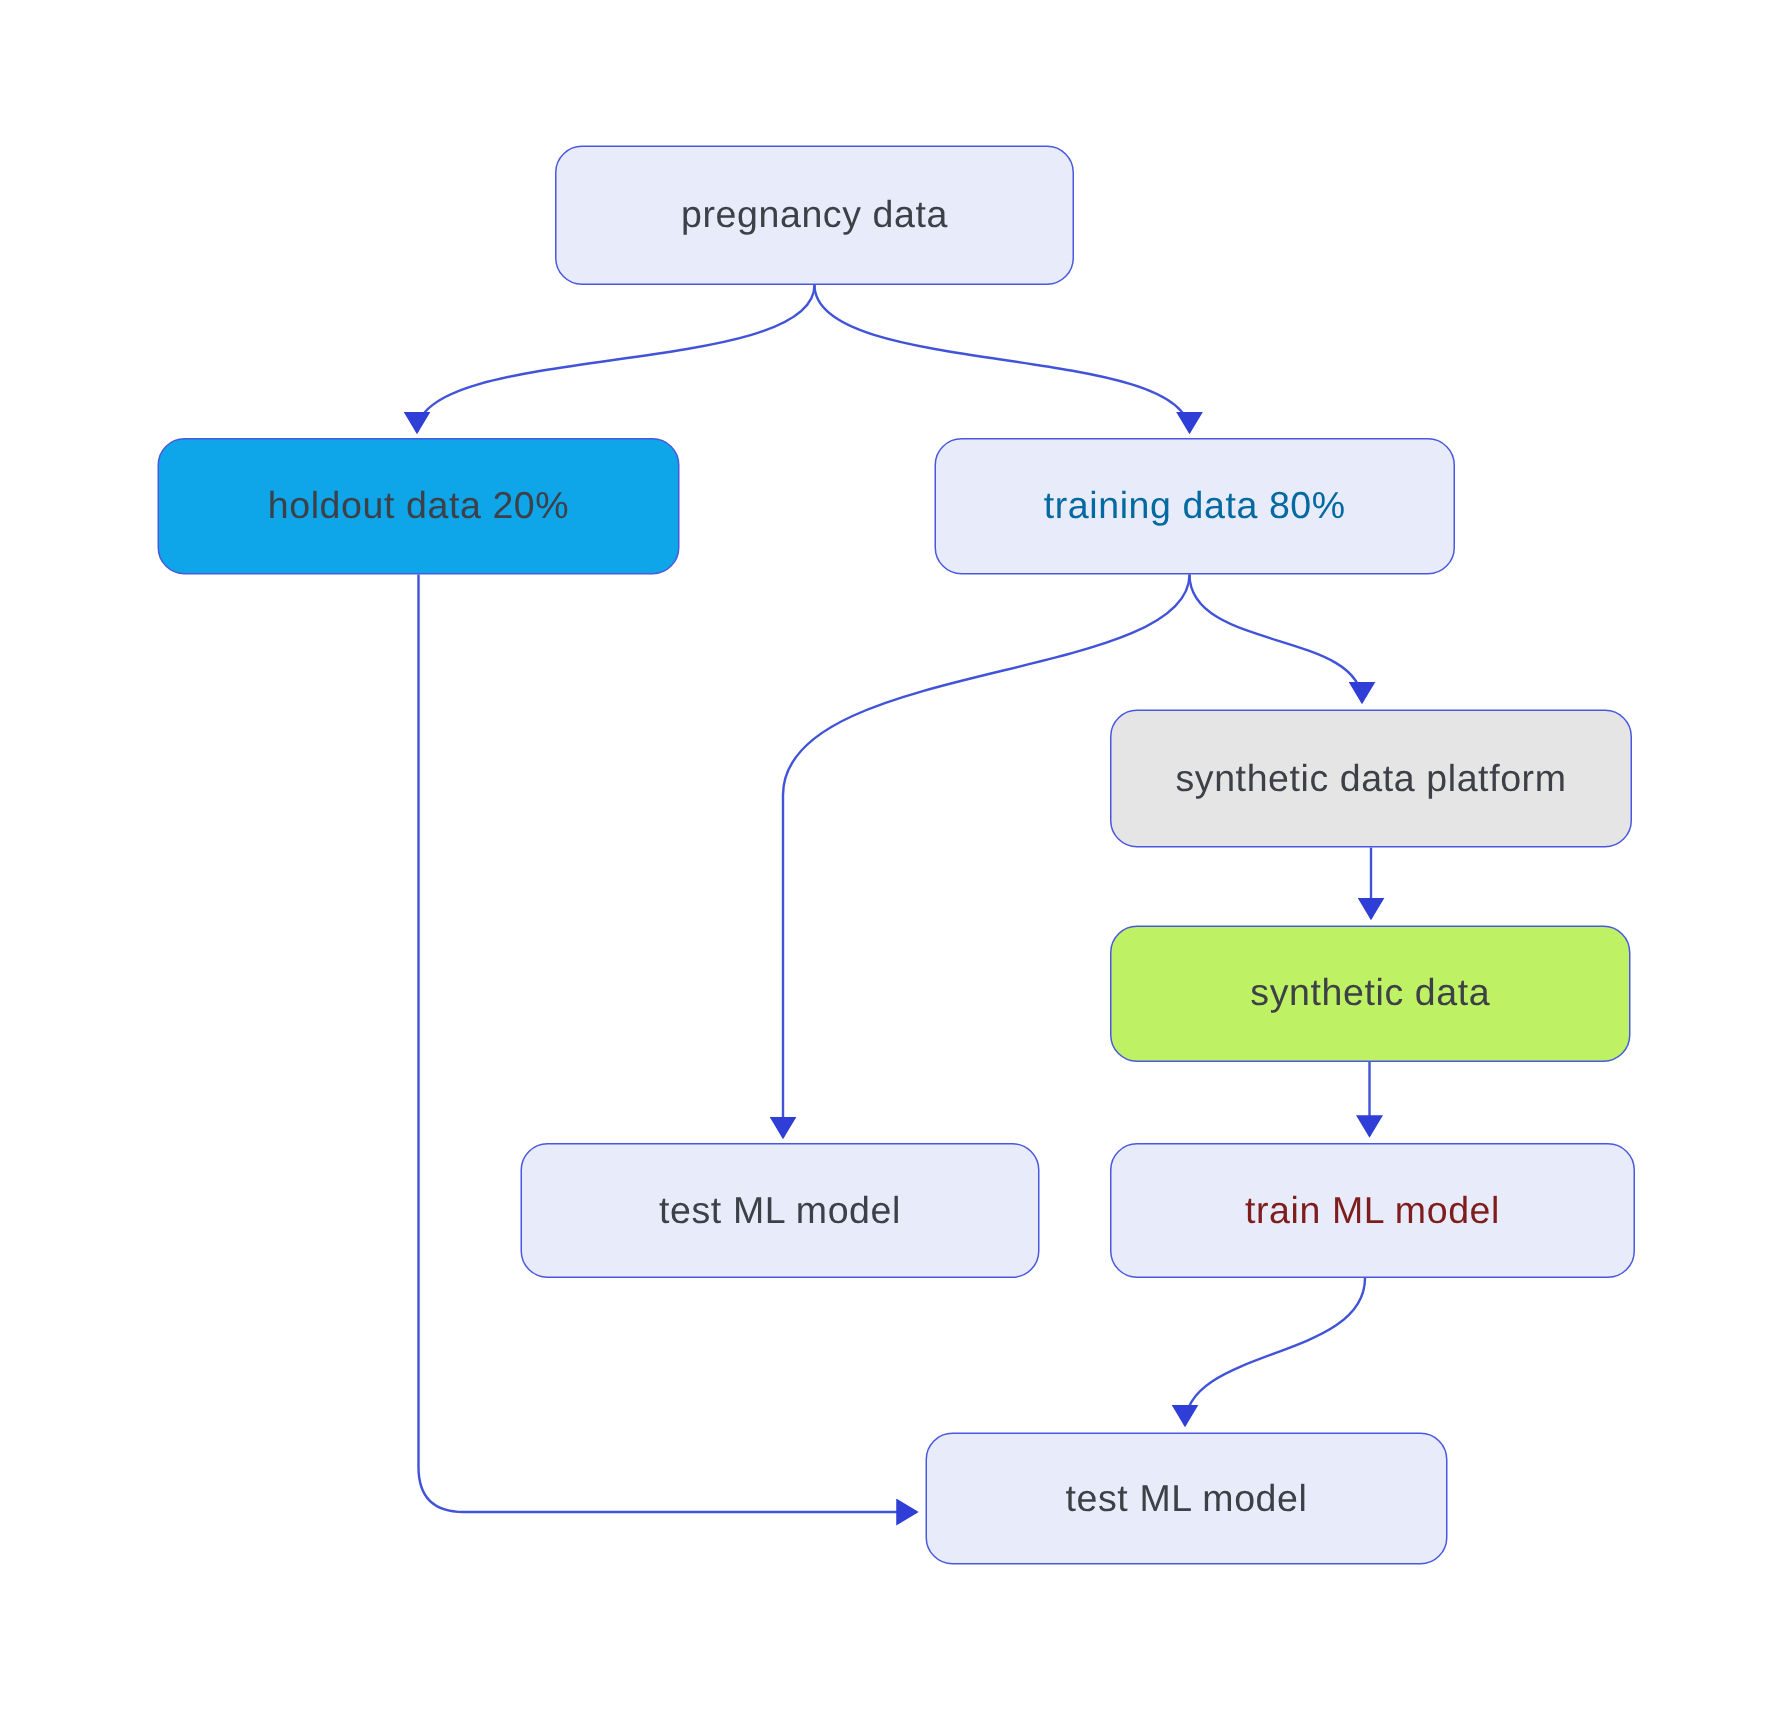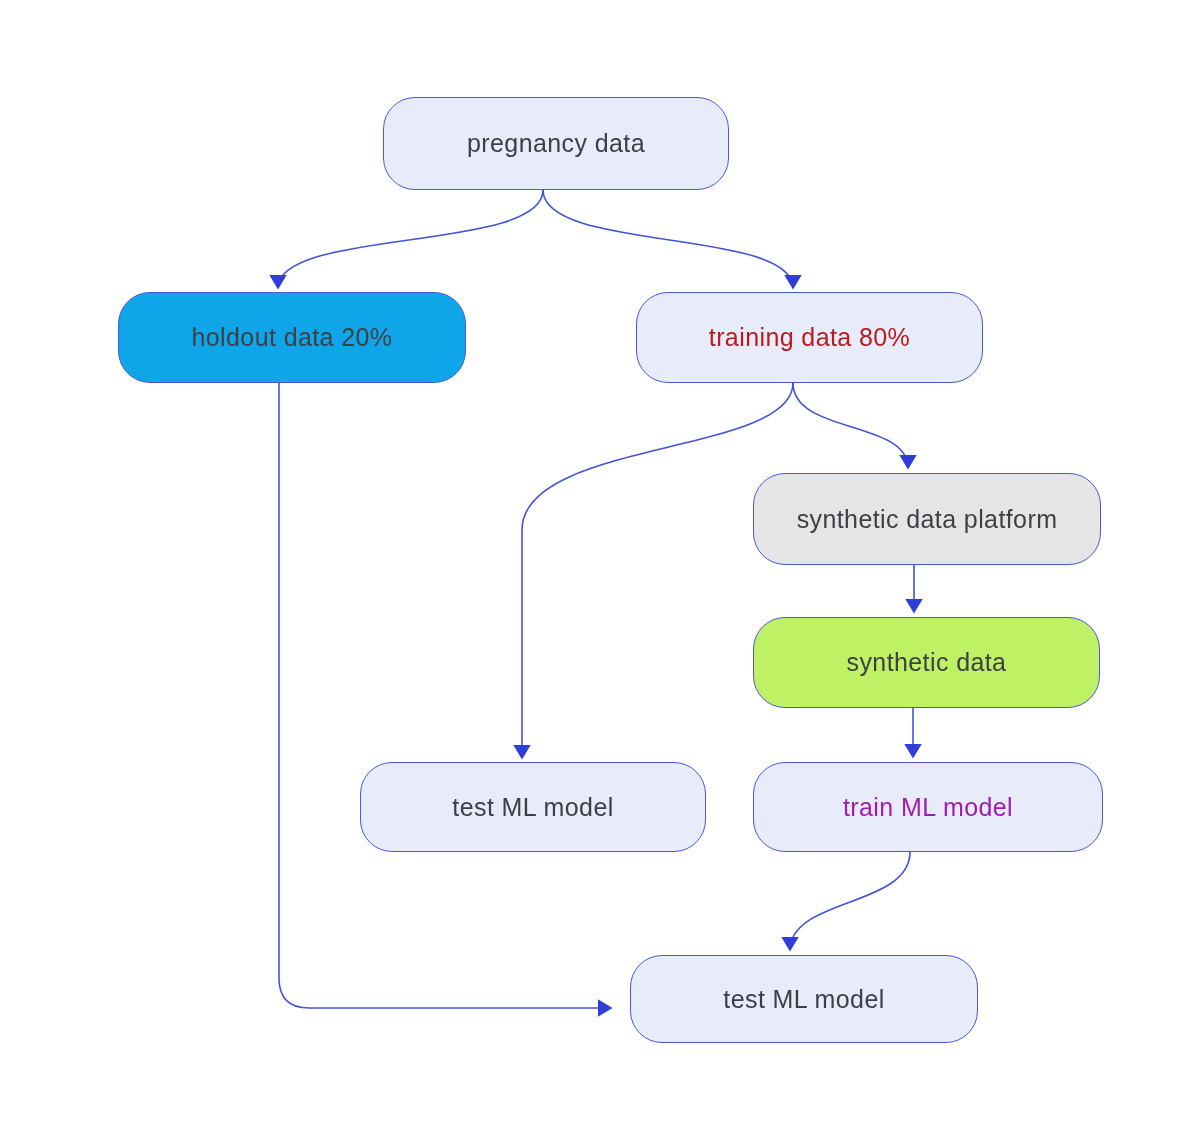--- a/index.html
+++ b/index.html
@@ -22,26 +22,25 @@
     width: 1186px;
     height: 1144px;
   }
   .edge {
     fill: none;
     stroke-width: 1.6;
   }
   .node {
     position: absolute;
     box-sizing: border-box;
-    border-radius: 32px;
+    border-radius: 18px;
     border: 1.5px solid;
     display: flex;
     align-items: center;
     justify-content: center;
-    margin-left: 13px;
   }
   .node-label {
     font-size: 25px;
     letter-spacing: 0.4px;
     white-space: nowrap;
   }
 </style>
 </head>
 <body>
 
@@ -65,32 +64,32 @@
   </svg>
 
   <div id="node-layer">
       <div class="node" style="left: 370px; top: 97px; width: 346px; height: 93px; background: rgb(231, 235, 250); border-color: rgb(74, 88, 222);">
       <span class="node-label" style="color: rgb(61, 64, 70);">pregnancy data</span>
     </div>
       <div class="node" style="left: 105px; top: 292px; width: 348px; height: 91px; background: #0ea5e9; border-color: rgb(74, 88, 222);">
       <span class="node-label" style="color: rgb(61, 64, 70);">holdout data 20%</span>
     </div>
       <div class="node" style="left: 623px; top: 292px; width: 347px; height: 91px; background: rgb(231, 235, 250); border-color: rgb(74, 88, 222);">
-      <span class="node-label" style="color: #b91c1c;">training data 80%</span>
+      <span class="node-label" style="color: #0369a1;">training data 80%</span>
     </div>
       <div class="node" style="left: 740px; top: 473px; width: 348px; height: 92px; background: #e5e5e5; border-color: rgb(74, 88, 222);">
       <span class="node-label" style="color: rgb(61, 64, 70);">synthetic data platform</span>
     </div>
       <div class="node" style="left: 740px; top: 617px; width: 347px; height: 91px; background: #bef264; border-color: rgb(74, 88, 222);">
       <span class="node-label" style="color: rgb(61, 64, 70);">synthetic data</span>
     </div>
       <div class="node" style="left: 347px; top: 762px; width: 346px; height: 90px; background: rgb(231, 235, 250); border-color: rgb(74, 88, 222);">
       <span class="node-label" style="color: rgb(61, 64, 70);">test ML model</span>
     </div>
       <div class="node" style="left: 740px; top: 762px; width: 350px; height: 90px; background: rgb(231, 235, 250); border-color: rgb(74, 88, 222);">
-      <span class="node-label" style="color: #a21caf;">train ML model</span>
+      <span class="node-label" style="color: #7f1d1d;">train ML model</span>
     </div>
       <div class="node" style="left: 617px; top: 955px; width: 348px; height: 88px; background: rgb(231, 235, 250); border-color: rgb(74, 88, 222);">
       <span class="node-label" style="color: rgb(61, 64, 70);">test ML model</span>
     </div>
     </div>
 
 </div>
 
 </body></html>

